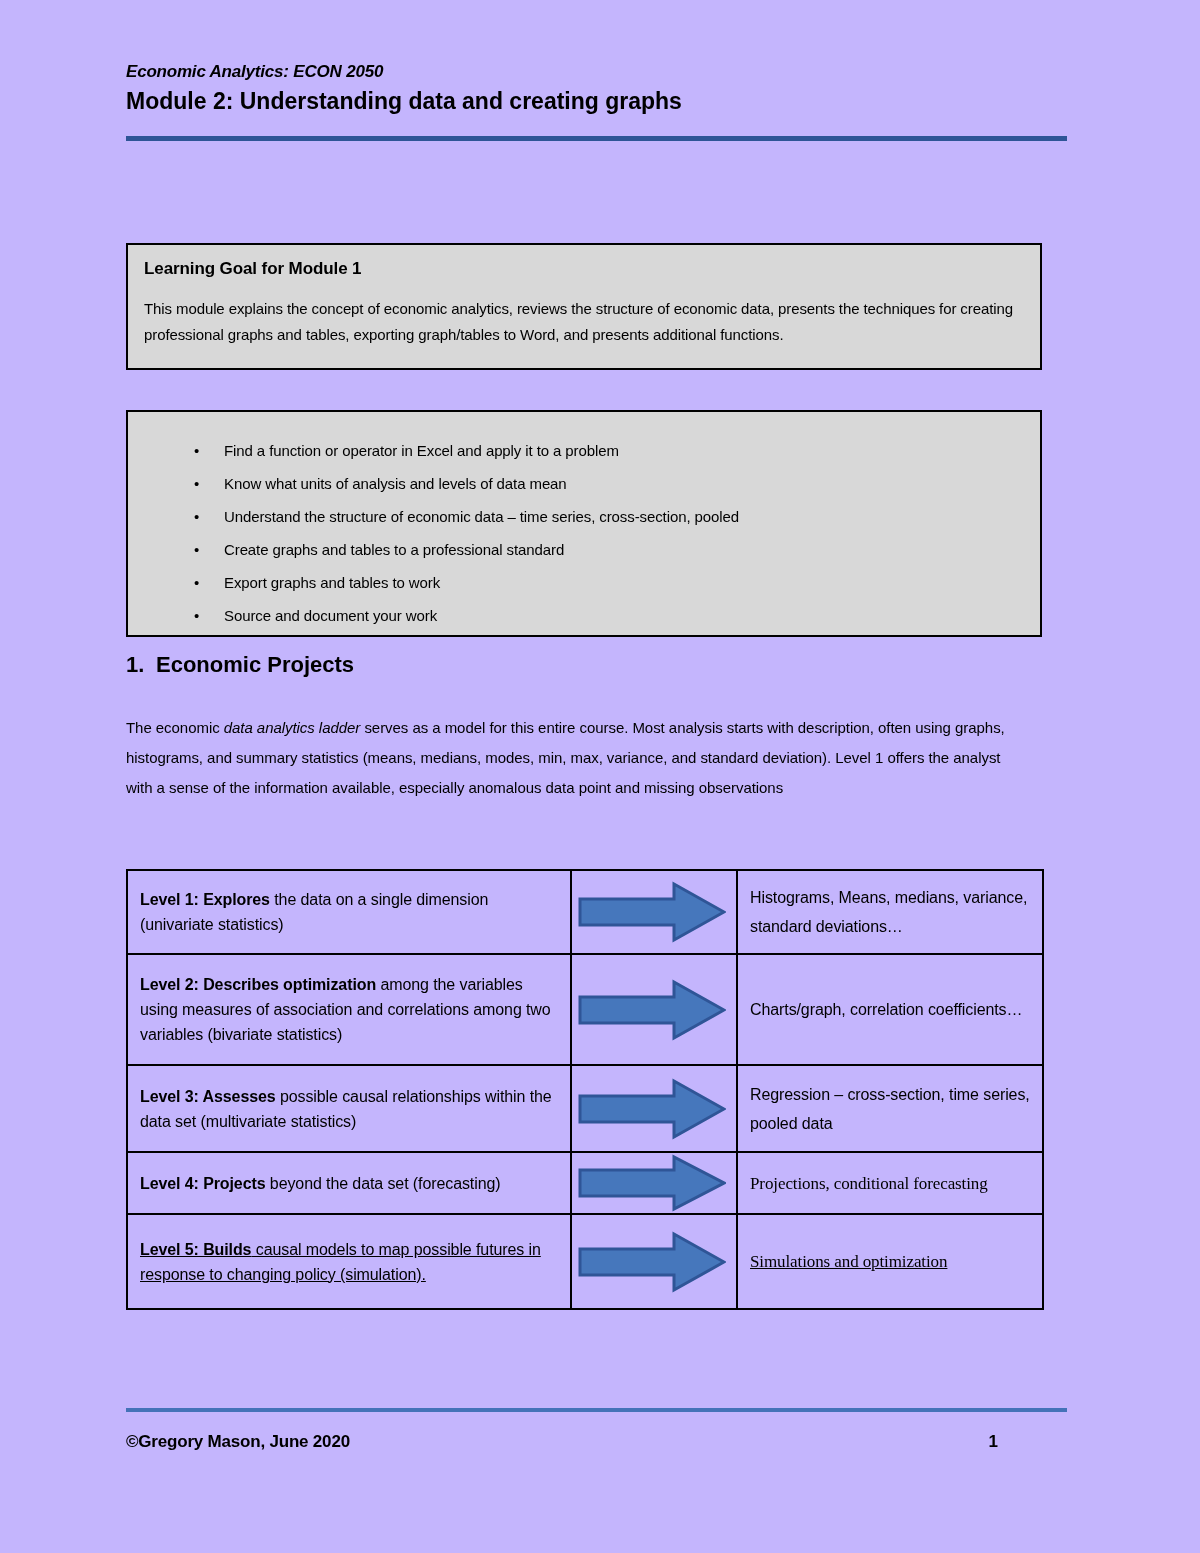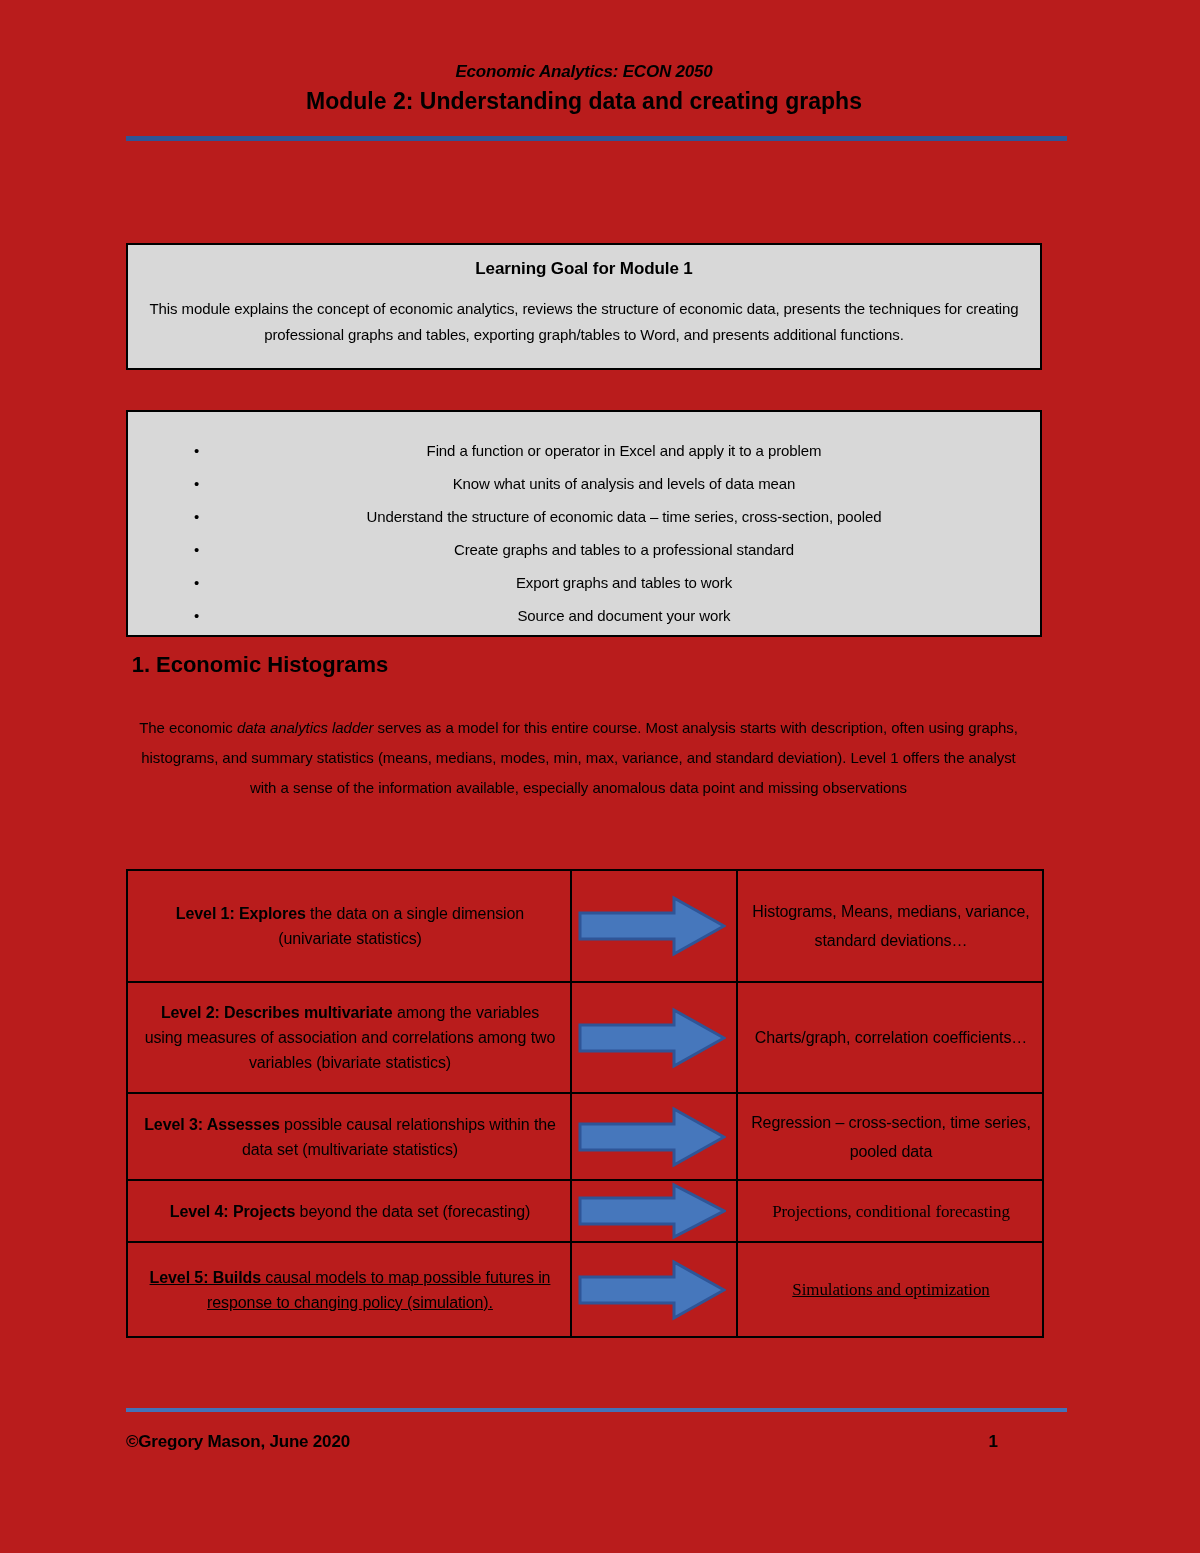--- a/index.html
+++ b/index.html
@@ -10,24 +10,23 @@
   }
   body {
     font-family: "Liberation Sans", sans-serif;
     color: #000000;
   }
   .page {
     position: relative;
     width: 1200px;
     height: 1553px;
     margin: 0 auto;
-    background: #b91c1c;
+    background: #c4b5fd;
     overflow: hidden;
     box-sizing: border-box;
-    text-align: center;
   }
 
   
   .header {
     position: absolute;
     left: 126px;
     top: 62px;
     width: 916px;
   }
   .course-line {
@@ -183,21 +182,21 @@
     height: 100%;
     display: flex;
     align-items: center;
     justify-content: flex-start;
     padding-left: 6px;
     box-sizing: border-box;
   }
   .arrow-svg { display: block; }
 
   
-  tr.r1 { height: 112px; }
+  tr.r1 { height: 84px; }
   tr.r2 { height: 111px; }
   tr.r3 { height: 87px; }
   tr.r4 { height: 62px; }
   tr.r5 { height: 95px; text-decoration: underline; }
 
   
   .footer-rule {
     position: absolute;
     left: 126px;
     top: 1408px;
@@ -264,21 +263,21 @@
         <span>Export graphs and tables to work</span>
       </li>
       <li>
         <span class="bullet-dot">•</span>
         <span>Source and document your work</span>
       </li>
     </ul>
   </div>
 
   <div class="section-heading">
-    <span class="num">1.</span><span>Economic Histograms</span>
+    <span class="num">1.</span><span>Economic Projects</span>
   </div>
 
   <div class="section-para">
     <span>The economic </span><i>data analytics ladder</i><span> serves as a model for this entire course. Most analysis starts with description, often using graphs, histograms, and summary statistics (means, medians, modes, min, max, variance, and standard deviation). Level 1 offers the analyst with a sense of the information available, especially anomalous data point and missing observations</span>
   </div>
 
   <table class="ladder-table">
     <tbody>
       <tr class="r1">
         <td class="c-desc">
@@ -291,21 +290,21 @@
             </svg>
           </div>
         </td>
         <td class="c-out">
           <div class="lvl-out">Histograms, Means, medians, variance, standard deviations…</div>
         </td>
       </tr>
 
       <tr class="r2">
         <td class="c-desc">
-          <div class="lvl-desc"><b>Level 2: Describes multivariate</b><span> among the variables using measures of association and correlations among two variables (bivariate statistics)</span></div>
+          <div class="lvl-desc"><b>Level 2: Describes optimization</b><span> among the variables using measures of association and correlations among two variables (bivariate statistics)</span></div>
         </td>
         <td class="c-arrow">
           <div class="arrow-wrap">
             <svg class="arrow-svg" width="148" height="62" viewBox="0 0 148 62">
               <polygon points="2,18 96,18 96,3 146,31 96,59 96,44 2,44" fill="#4677BC" stroke="#2F5597" stroke-width="3" stroke-linejoin="miter"></polygon>
             </svg>
           </div>
         </td>
         <td class="c-out">
           <div class="lvl-out">Charts/graph, correlation coefficients…</div>

